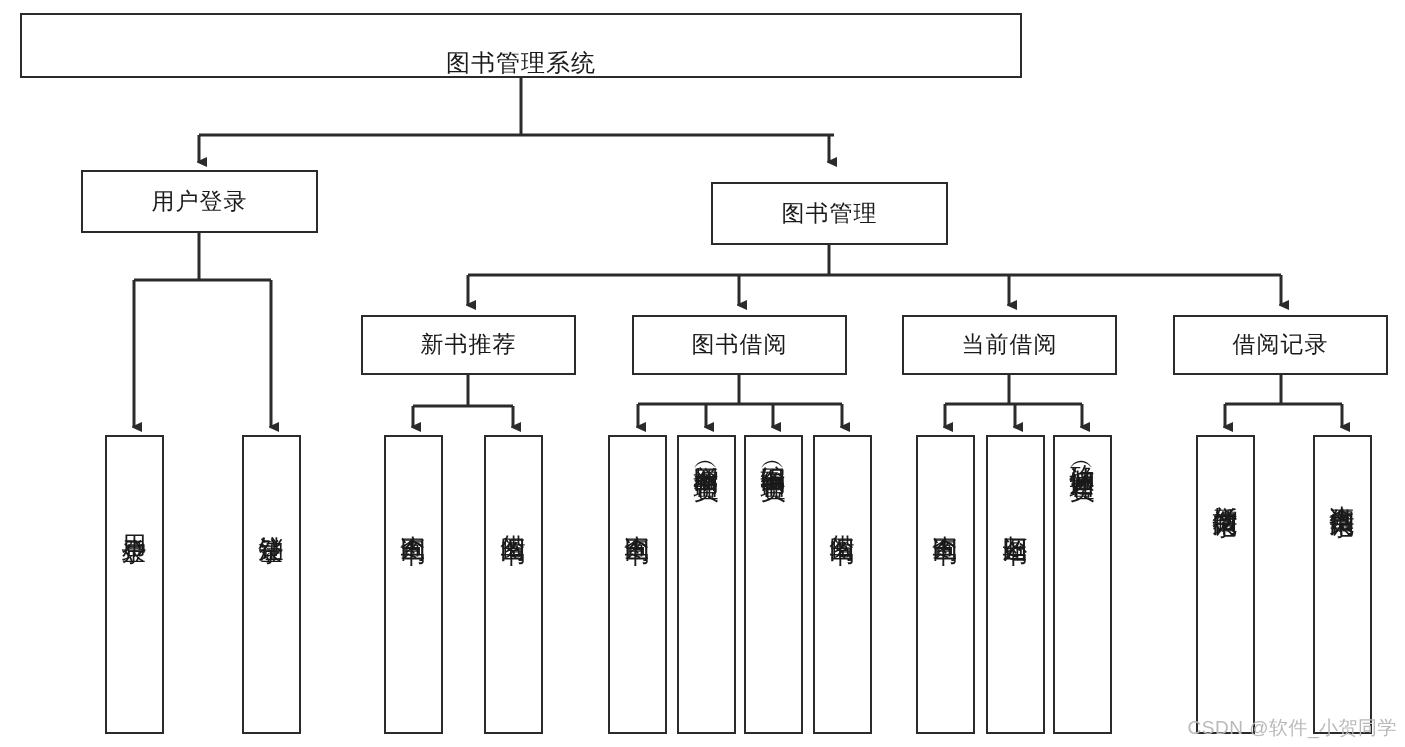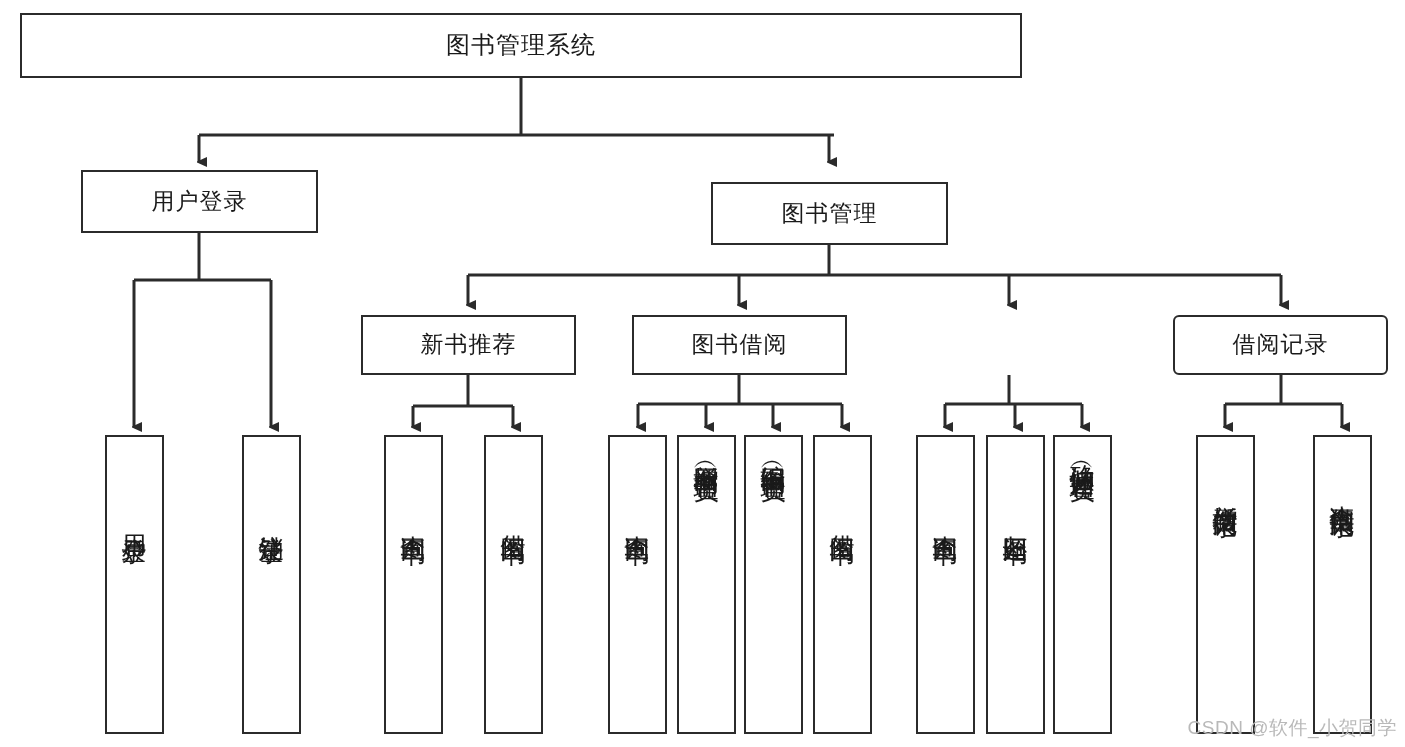--- a/index.html
+++ b/index.html
@@ -35,20 +35,21 @@
     justify-content: center;
     color: #1a1a1a;
   }
   .node.horiz {
     font-size: 23px;
     letter-spacing: 1px;
     line-height: 1.1;
   }
   .node.root {
     font-size: 24px;
+    align-items: flex-end;
   }
   .node.vert {
     align-items: flex-start;
     justify-content: center;
     padding-top: 8px;
   }
   .vlabel {
     writing-mode: vertical-rl;
     text-orientation: upright;
     font-size: 25px;
@@ -139,21 +140,24 @@
   <div class="node horiz" style="left:711px; top:182px; width:237px; height:63px;">
     <span>图书管理</span>
   </div>
 
   <div class="node horiz" style="left:361px; top:315px; width:215px; height:60px;">
     <span>新书推荐</span>
   </div>
   <div class="node horiz" style="left:632px; top:315px; width:215px; height:60px;align-items:center;">
     <span>图书借阅</span>
   </div>
-  <div class="node horiz" style="left:1173px; top:315px; width:215px; height:60px;border-radius:6px;">
+  <div class="node horiz" style="left:902px; top:315px; width:215px; height:60px;">
+    <span>当前借阅</span>
+  </div>
+  <div class="node horiz" style="left:1173px; top:315px; width:215px; height:60px;">
     <span>借阅记录</span>
   </div>
 
   <div class="node vert" style="left:105px; top:435px; width:59px; height:299px;">
     <span class="vlabel offset-mid">用户登录</span>
   </div>
   <div class="node vert" style="left:242px; top:435px; width:59px; height:299px;">
     <span class="vlabel offset-mid">注销登录</span>
   </div>
 

